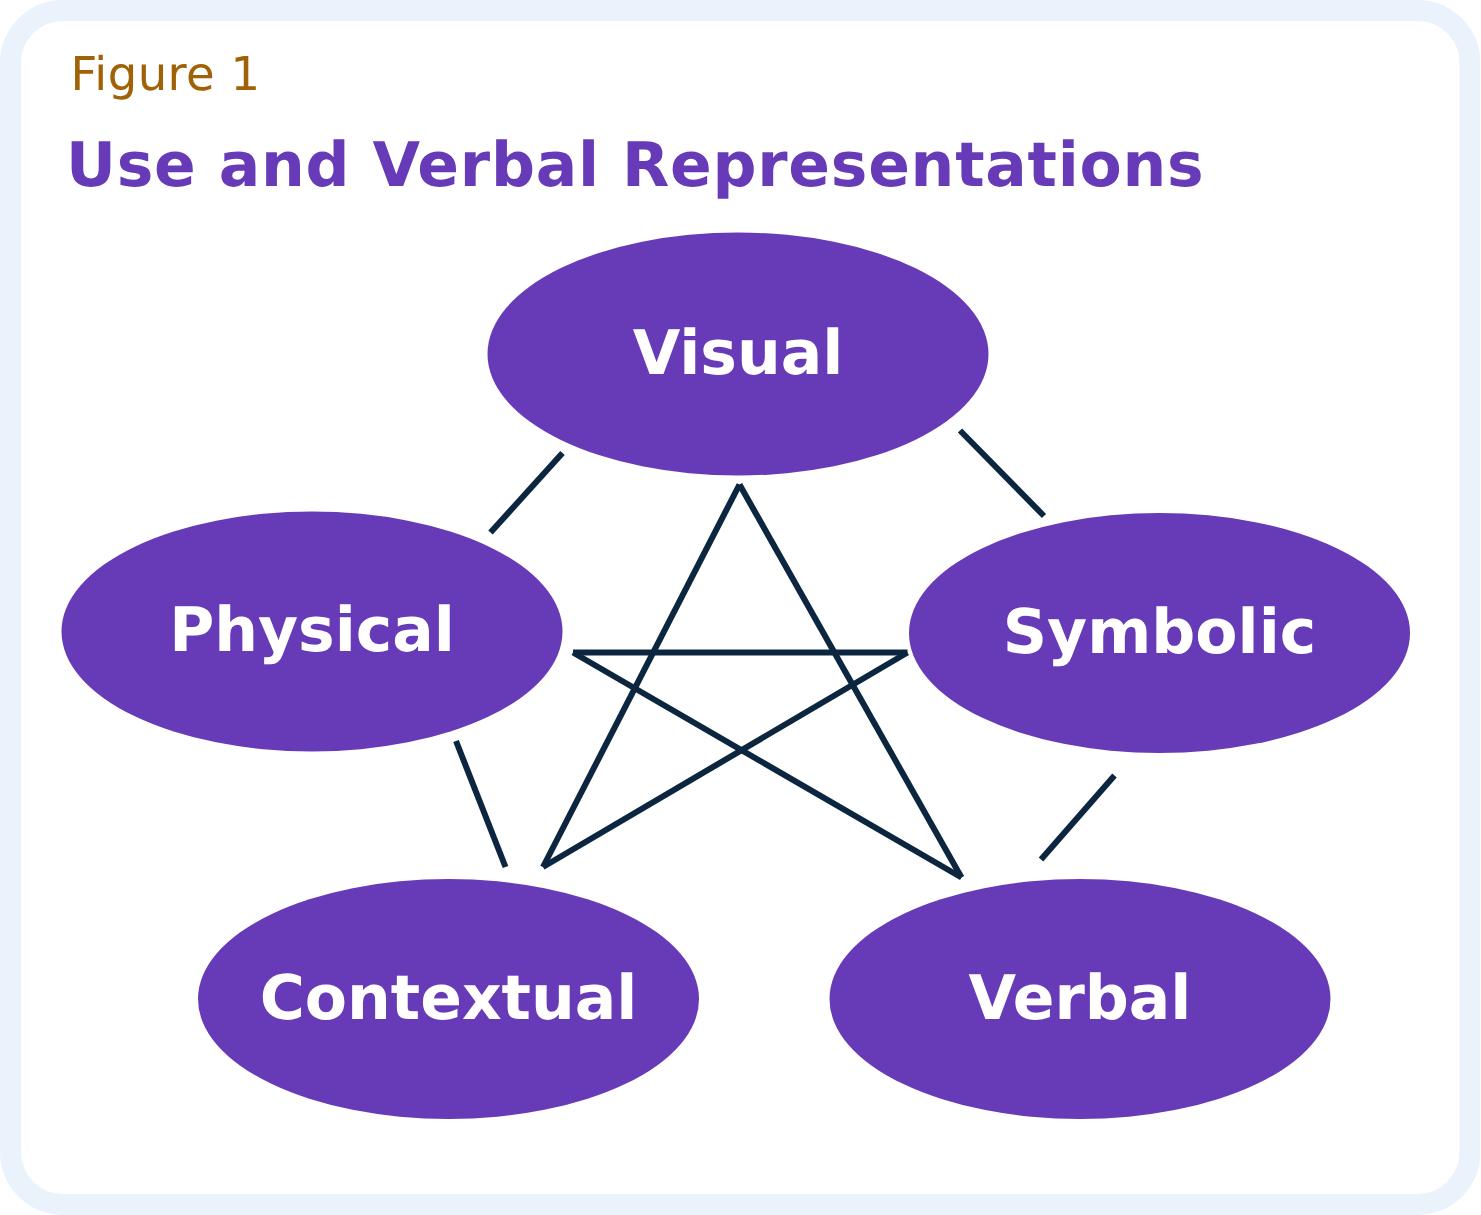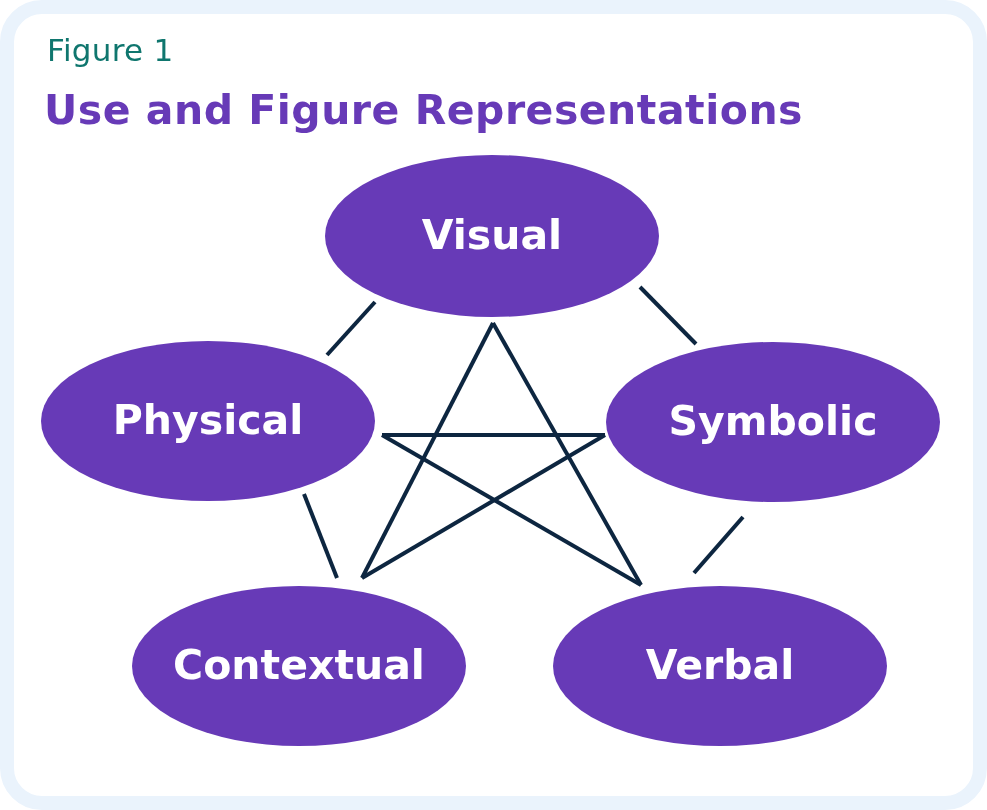--- a/index.html
+++ b/index.html
@@ -23,21 +23,21 @@
       box-sizing: border-box;
       border: 14px solid #EAF3FC;
       border-radius: 42px;
       background: #ffffff;
     }
     .figure-label {
       position: absolute;
       left: 47px;
       top: 28px;
       font-size: 31px;
-      color: #0f766e;
+      color: #a16207;
       letter-spacing: 0.3px;
       font-weight: normal;
       line-height: 44px;
       margin: 0;
     }
     .figure-title {
       position: absolute;
       left: 44px;
       top: 82px;
       font-size: 41px;
@@ -61,21 +61,21 @@
       font-size: 41px;
       fill: #ffffff;
     }
   </style>
 </head>
 <body>
 
 <div class="frame"></div>
 
 <h2 class="figure-label">Figure 1</h2>
-<h1 class="figure-title">Use and Figure Representations</h1>
+<h1 class="figure-title">Use and Verbal Representations</h1>
 
 <svg class="diagram" viewBox="0 0 987 810" xmlns="http://www.w3.org/2000/svg">
   <g id="connectors">
       <line x1="375" y1="302" x2="327" y2="355" stroke="#0D2640" stroke-width="4" stroke-linecap="butt"></line>
       <line x1="640" y1="287" x2="696" y2="344" stroke="#0D2640" stroke-width="4" stroke-linecap="butt"></line>
       <line x1="304" y1="494" x2="337" y2="578" stroke="#0D2640" stroke-width="4" stroke-linecap="butt"></line>
       <line x1="743" y1="517" x2="694" y2="573" stroke="#0D2640" stroke-width="4" stroke-linecap="butt"></line>
       <line x1="493" y1="323" x2="362" y2="578" stroke="#0D2640" stroke-width="4" stroke-linecap="butt"></line>
       <line x1="493" y1="323" x2="641" y2="585" stroke="#0D2640" stroke-width="4" stroke-linecap="butt"></line>
       <line x1="382" y1="435" x2="605" y2="435" stroke="#0D2640" stroke-width="4" stroke-linecap="butt"></line>

